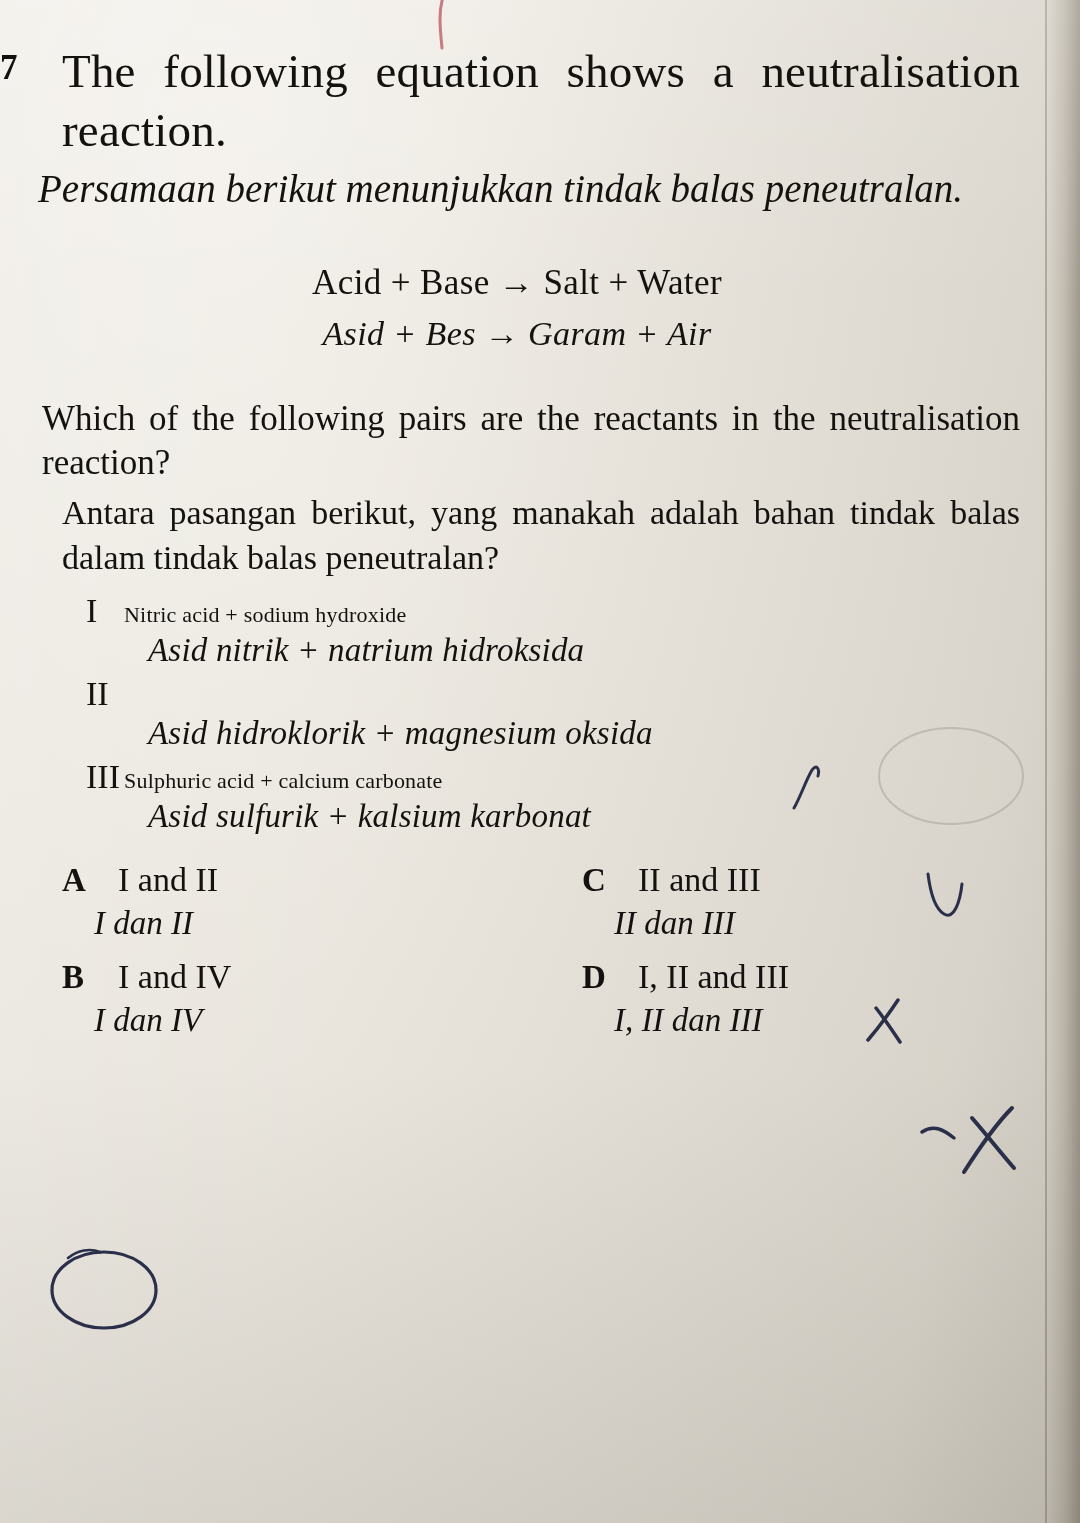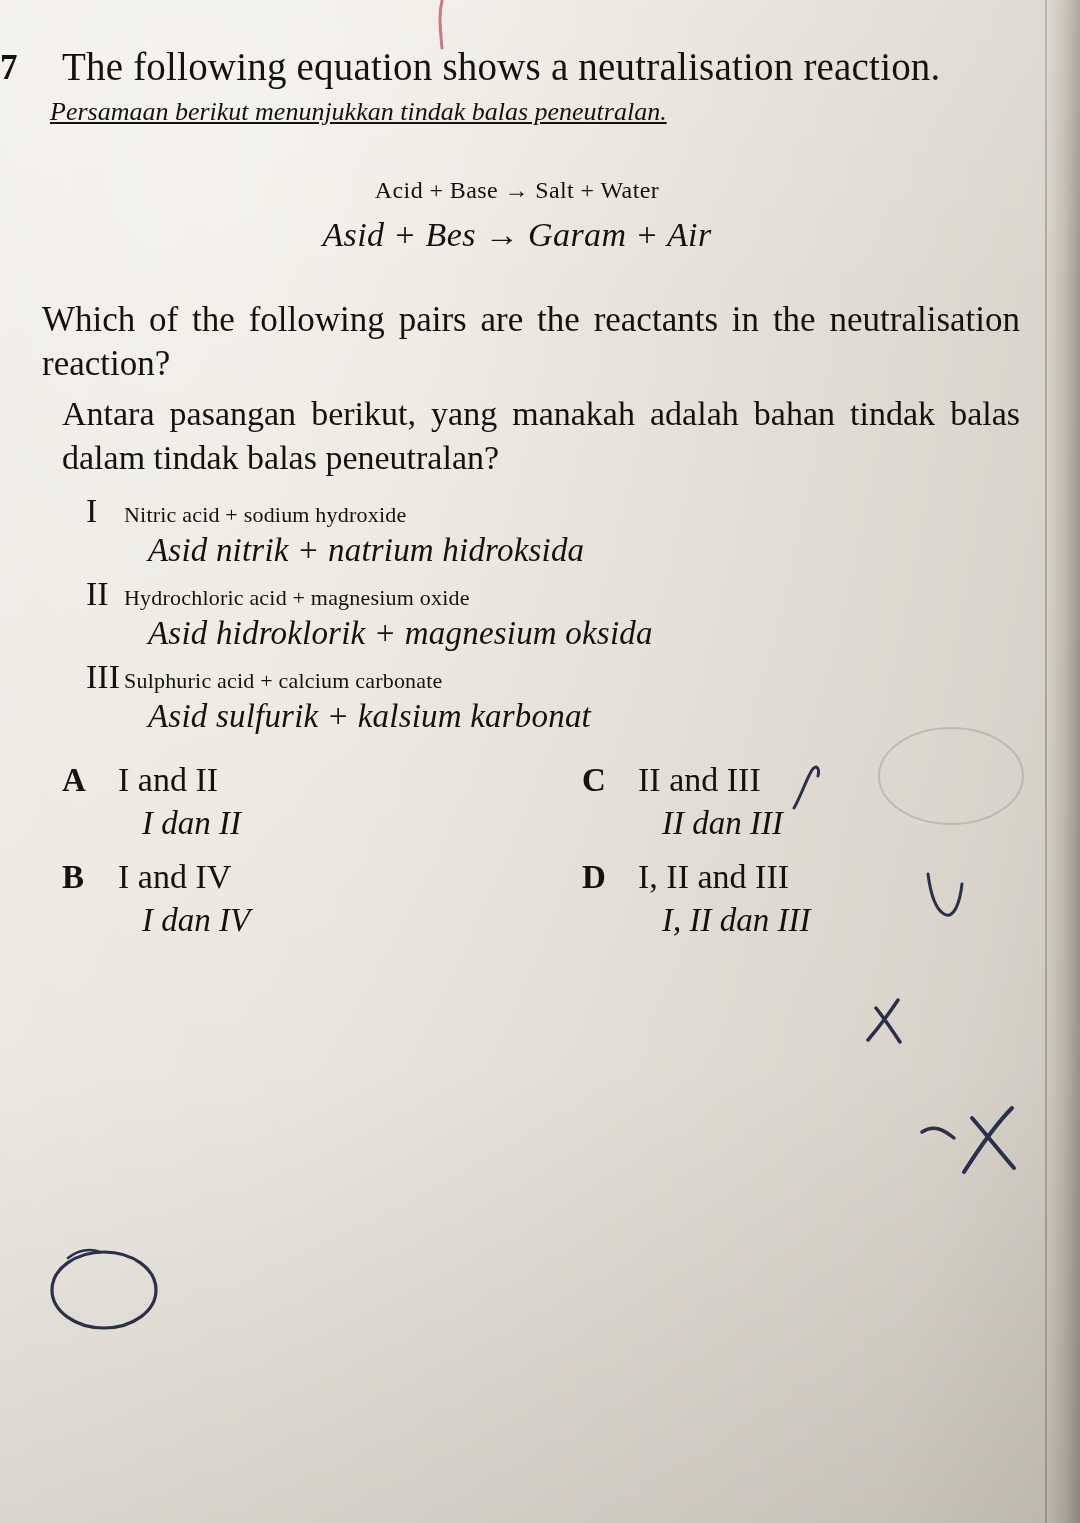--- a/index.html
+++ b/index.html
@@ -58,42 +58,41 @@
   .qnum {
     position: absolute;
     left: 0px;
     top: 48px;
     font-size: 35px;
     font-weight: 700;
     letter-spacing: 0.5px;
   }
   .stem {
     margin-left: 48px;
-    font-size: 39px;
+    font-size: 47px;
     line-height: 1.26;
     text-align: justify;
     text-justify: inter-word;
     letter-spacing: 0.2px;
   }
   .stem-my {
-    margin-left: 36px;
-    font-size: 26px;
+    margin-left: 24px;
+    font-size: 39px;
     font-style: italic;
     line-height: 1.3;
     text-align: justify;
     text-justify: inter-word;
     margin-top: 4px;
-    text-decoration: underline;
   }
   .equation-block {
     margin: 48px 0 44px 0;
     text-align: center;
   }
   .eq-en {
-    font-size: 24px;
+    font-size: 35px;
     letter-spacing: 0.4px;
   }
   .eq-my {
     font-size: 34px;
     font-style: italic;
     margin-top: 12px;
     letter-spacing: 0.4px;
     text-align: center;
   }
   .question {
@@ -161,21 +160,21 @@
     flex: 0 0 56px;
     font-weight: 700;
     font-size: 33px;
   }
   .opt-letter.circled {
     position: relative;
   }
   .opt-my {
     font-style: italic;
     font-size: 33px;
-    margin-left: 80px;
+    margin-left: 32px;
     margin-top: 6px;
   }
   
   .ink {
     position: absolute;
     z-index: 6;
     pointer-events: none;
   }
   .pencil-stroke {
     position: absolute;
@@ -216,21 +215,20 @@
         <div class="roman-row">
           <div class="roman-label">I</div>
           <div class="roman-en">Nitric acid + sodium hydroxide</div>
         </div>
         <div class="roman-my">Asid nitrik + natrium hidroksida</div>
       </div>
 
       <div>
         <div class="roman-row">
           <div class="roman-label">II</div>
-          <div class="roman-en">Hydrochloric acid + magnesium oxide</div>
         </div>
         <div class="roman-my">Asid hidroklorik + magnesium oksida</div>
       </div>
 
       <div>
         <div class="roman-row">
           <div class="roman-label">III</div>
           <div class="roman-en">Sulphuric acid + calcium carbonate</div>
         </div>
         <div class="roman-my">Asid sulfurik + kalsium karbonat</div>

